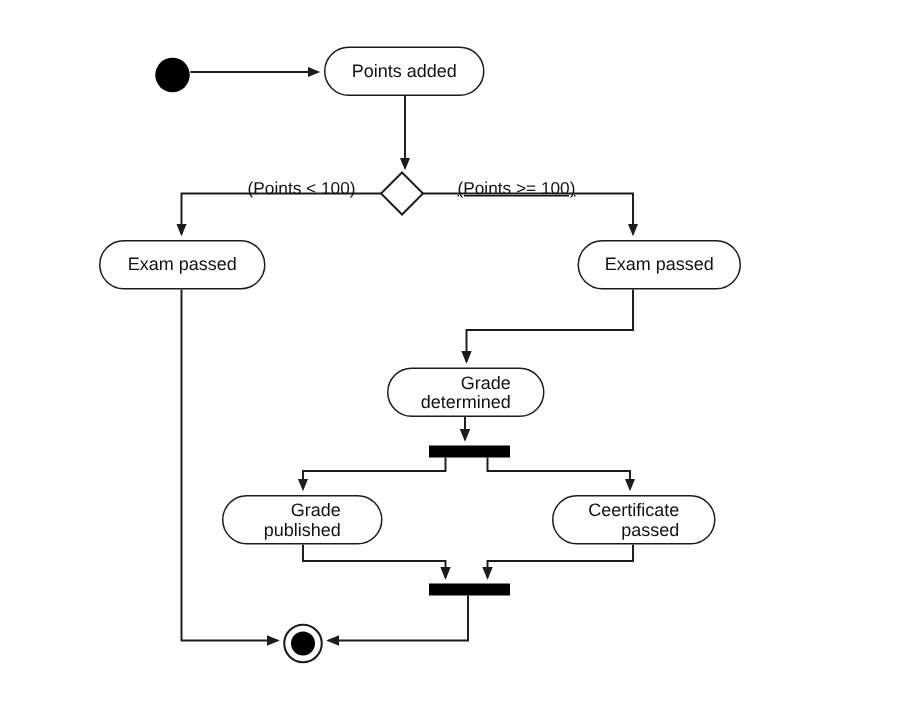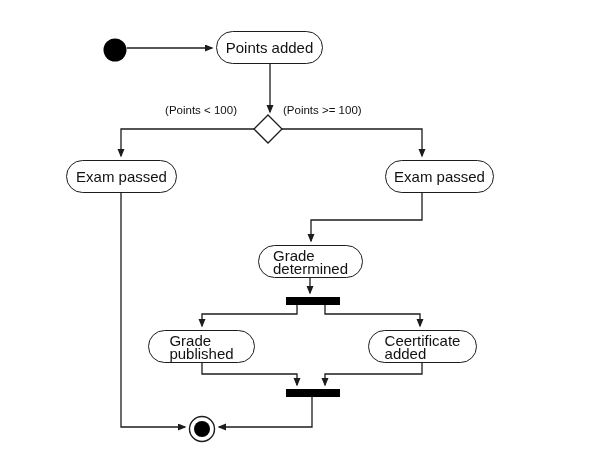--- a/index.html
+++ b/index.html
@@ -18,31 +18,32 @@
   }
   .activity {
     position: absolute;
     box-sizing: border-box;
     border: 1.4px solid #1c1c1c;
     border-radius: 17px;
     background: #ffffff;
     display: flex;
     align-items: center;
     justify-content: center;
-    text-align: left;
-    font-size: 15px;
+    text-align: right;
+    font-size: 12px;
     line-height: 13px;
     color: #111111;
   }
   .activity span { white-space: pre-line; }
   .guard {
     position: absolute;
     font-size: 11.5px;
     color: #111111;
     white-space: nowrap;
+    margin-top: 16px;
   }
   .guard.right-aligned { text-align: right; }
 </style>
 </head>
 <body>
 
 <div class="stage">
 
   <svg class="connector-layer" width="610" height="474" viewBox="0 0 610 474" fill="none" xmlns="http://www.w3.org/2000/svg">
     <defs>
@@ -89,20 +90,20 @@
 determined</span>
   </div>
 
   <div class="activity" style="left:148px; top:330px; width:107px; height:33px;">
     <span>Grade
 published</span>
   </div>
 
   <div class="activity" style="left:368px; top:330px; width:109px; height:33px;">
     <span>Ceertificate
-added</span>
+passed</span>
   </div>
 
   <div class="guard right-aligned" style="left:147px; top:104px; width:90px;">(Points &lt; 100)</div>
 
-  <div class="guard" style="left:283px; top:104px;">(Points &gt;= 100)</div>
+  <div class="guard" style="left:305px; top:104px;text-decoration:underline;">(Points &gt;= 100)</div>
 
 </div>
 
 </body></html>

